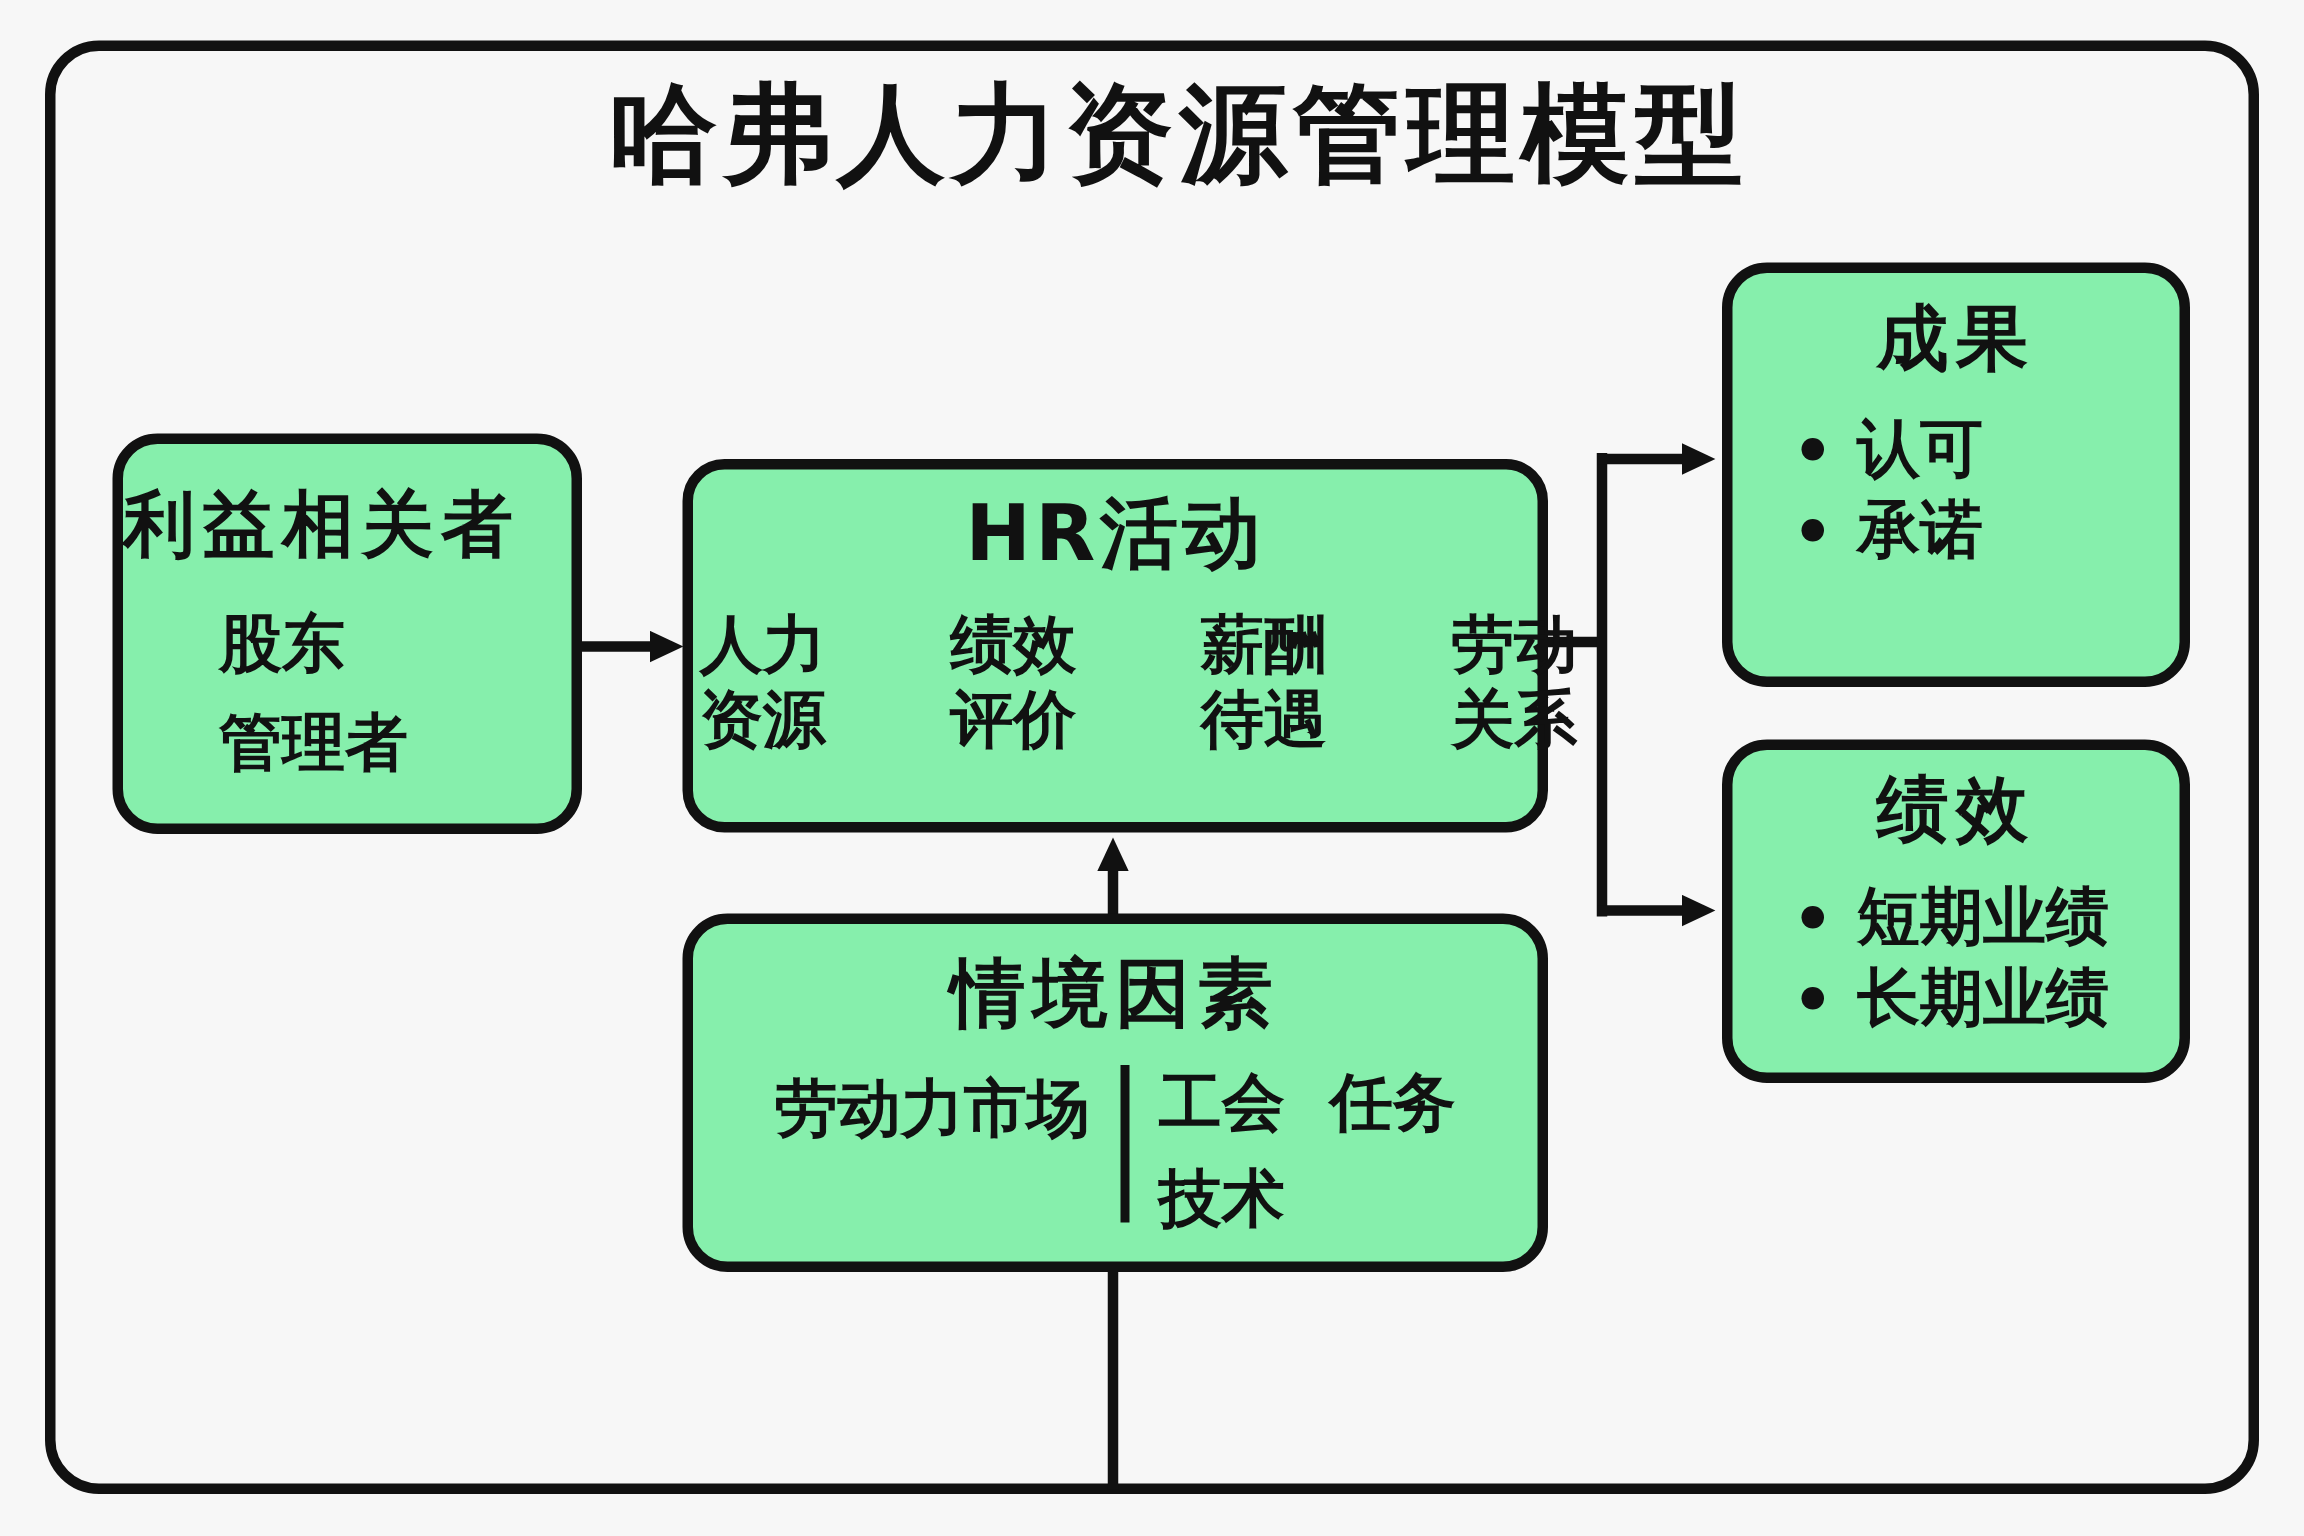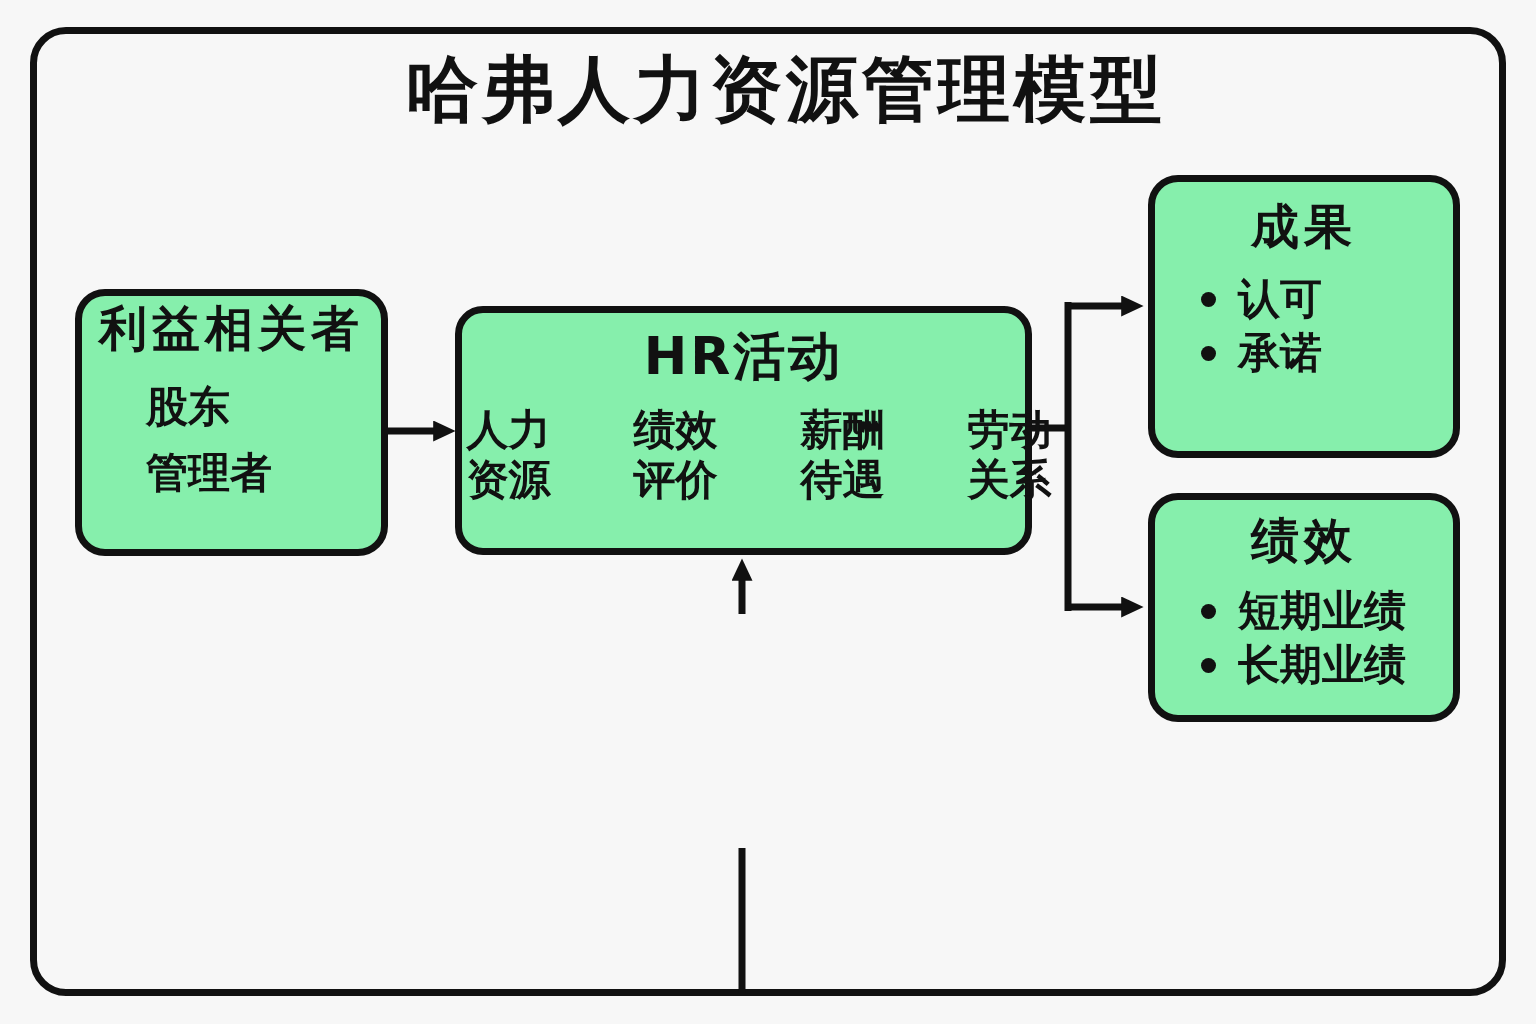--- a/index.html
+++ b/index.html
@@ -39,21 +39,21 @@
     position: absolute;
     border: 7px solid #111111;
     border-radius: 30px;
     box-sizing: border-box;
     background: #86efac;
   }
 
   
   .box-stakeholders { left: 75px;  top: 289px; width: 313px; height: 267px; }
   .box-stakeholders .box-title {
-    margin-top: 4px; text-align: center;
+    margin-top: 26px; text-align: left;
     font-size: 48px; letter-spacing: 5px; line-height: 1.2; white-space: nowrap;
   }
   .box-stakeholders .stake-item {
     margin-left: 64px; font-size: 42px; line-height: 1.2; white-space: nowrap;
   }
   .box-stakeholders .stake-item:nth-of-type(2) { margin-top: 24px; }
   .box-stakeholders .stake-item:nth-of-type(3) { margin-top: 16px; }
 
   
   .box-hr { left: 455px; top: 306px; width: 577px; height: 249px; border-radius: 28px; }
@@ -188,14 +188,28 @@
         <span class="bullet-dot"></span>
         <span class="bullet-text">短期业绩</span>
       </div>
       <div class="bullet-row">
         <span class="bullet-dot"></span>
         <span class="bullet-text">长期业绩</span>
       </div>
     </div>
   </div>
 
+  <div class="box box-context">
+    <div class="box-title">情境因素</div>
+    <div class="context-content">
+      <div class="context-left">劳动力市场</div>
+      <div class="context-divider"></div>
+      <div class="context-right">
+        <div class="context-row1">
+          <span>工会</span>
+          <span>任务</span>
+        </div>
+        <div class="context-row2">技术</div>
+      </div>
+    </div>
+  </div>
 
 </div>
 
 </body></html>

